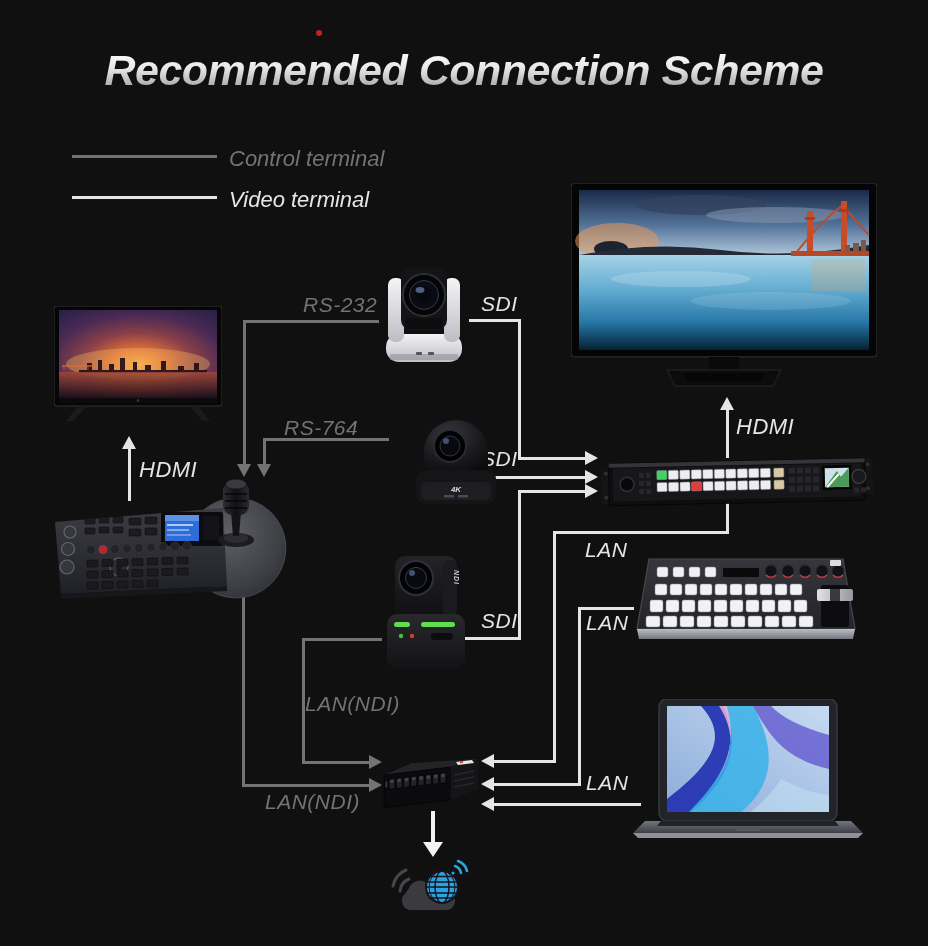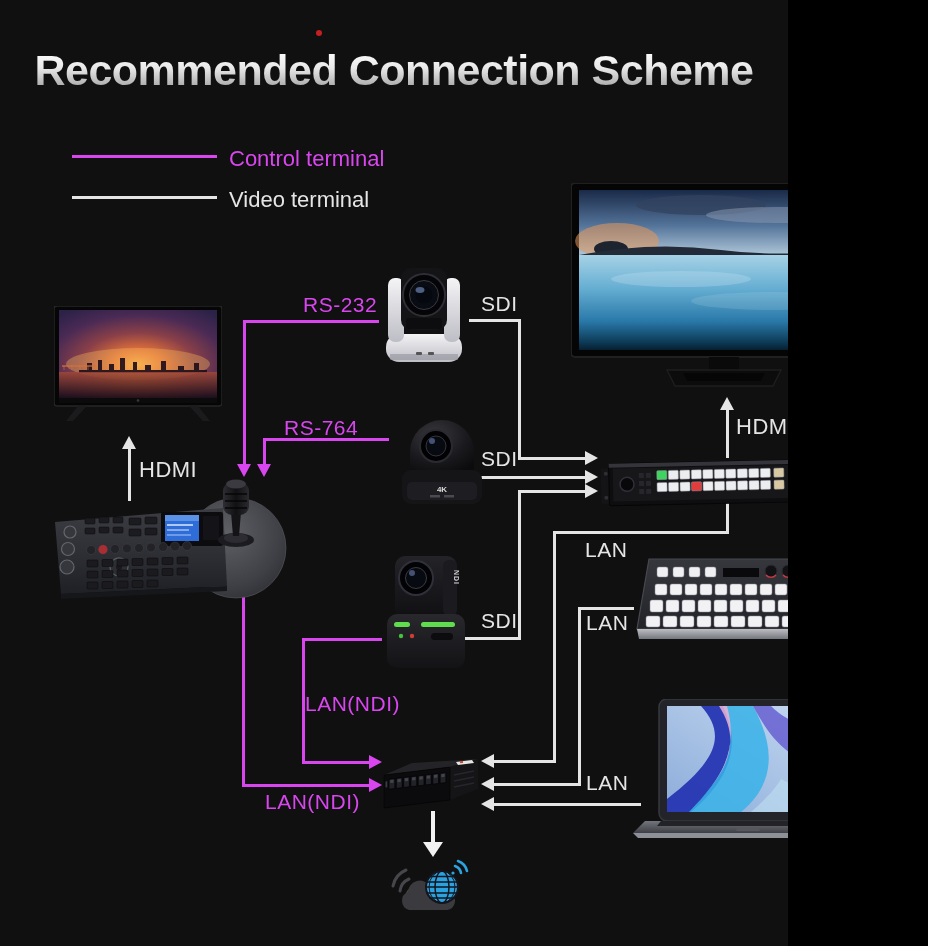--- a/index.html
+++ b/index.html
@@ -1,20 +1,20 @@
 <!DOCTYPE html>
 <html><head>
 <meta charset="utf-8">
 <style>
   html,body{margin:0;padding:0;background:#000;}
-  #stage{position:relative;width:788px;height:946px;background:#101010;overflow:hidden;
-         font-family:"Liberation Sans","DejaVu Sans",sans-serif;}
+  #stage{position:relative;width:928px;height:946px;background:#101010;overflow:hidden;
+         font-family:"Liberation Sans","DejaVu Sans",sans-serif;font-style:italic;}
   .abs{position:absolute;}
   
-  .ctl{color:#d946ef;}
+  .ctl{color:#737373;}
   .vid{color:#e5e5e5;}
   .wht{color:#F2F2F2;}
   
   .ln{position:absolute;background:currentColor;}
   
   .ar{position:absolute;width:0;height:0;border-style:solid;}
   .ar-r{border-width:7px 0 7px 13px;border-color:transparent transparent transparent currentColor;}
   .ar-l{border-width:7px 13px 7px 0;border-color:transparent currentColor transparent transparent;}
   .ar-u{border-width:0 7px 13px 7px;border-color:transparent transparent currentColor transparent;}
   .ar-d{border-width:13px 7px 0 7px;border-color:currentColor transparent transparent transparent;}
@@ -274,21 +274,21 @@
       <rect x="68" y="14" width="16" height="64" rx="7" fill="url(#wbody)"></rect>
       <rect x="25" y="4" width="46" height="62" rx="10" fill="#141417"></rect>
       <rect x="30" y="54" width="36" height="11" rx="3" fill="#0d0d10"></rect>
       <circle cx="48" cy="31" r="21" fill="#050507" stroke="#2e2e35" stroke-width="2"></circle>
       <circle cx="48" cy="31" r="14.5" fill="#0a0c13" stroke="#3a3a43" stroke-width="1"></circle>
       <circle cx="48" cy="31" r="8.5" fill="#060810"></circle>
       <ellipse cx="44" cy="26" rx="4.5" ry="3" fill="#5a6e96" opacity="0.85"></ellipse>
     </svg>
   </div>
 
-  <div class="abs" style="left:398px;top:406px;text-align:right;">
+  <div class="abs" style="left:412px;top:406px;text-align:right;">
     <svg width="88" height="104" viewBox="0 0 88 104">
       <defs>
         <radialGradient id="khead" cx="38%" cy="30%" r="85%">
           <stop offset="0%" stop-color="#36363c"></stop>
             <stop offset="60%" stop-color="#1a1a1e"></stop>
             <stop offset="100%" stop-color="#0b0b0d"></stop>
         </radialGradient>
       </defs>
       <path d="M12 46 a32 32 0 1 1 64 0 v18 h-64 z" fill="url(#khead)"></path>
       <rect x="4" y="64" width="80" height="34" rx="9" fill="#151518"></rect>

